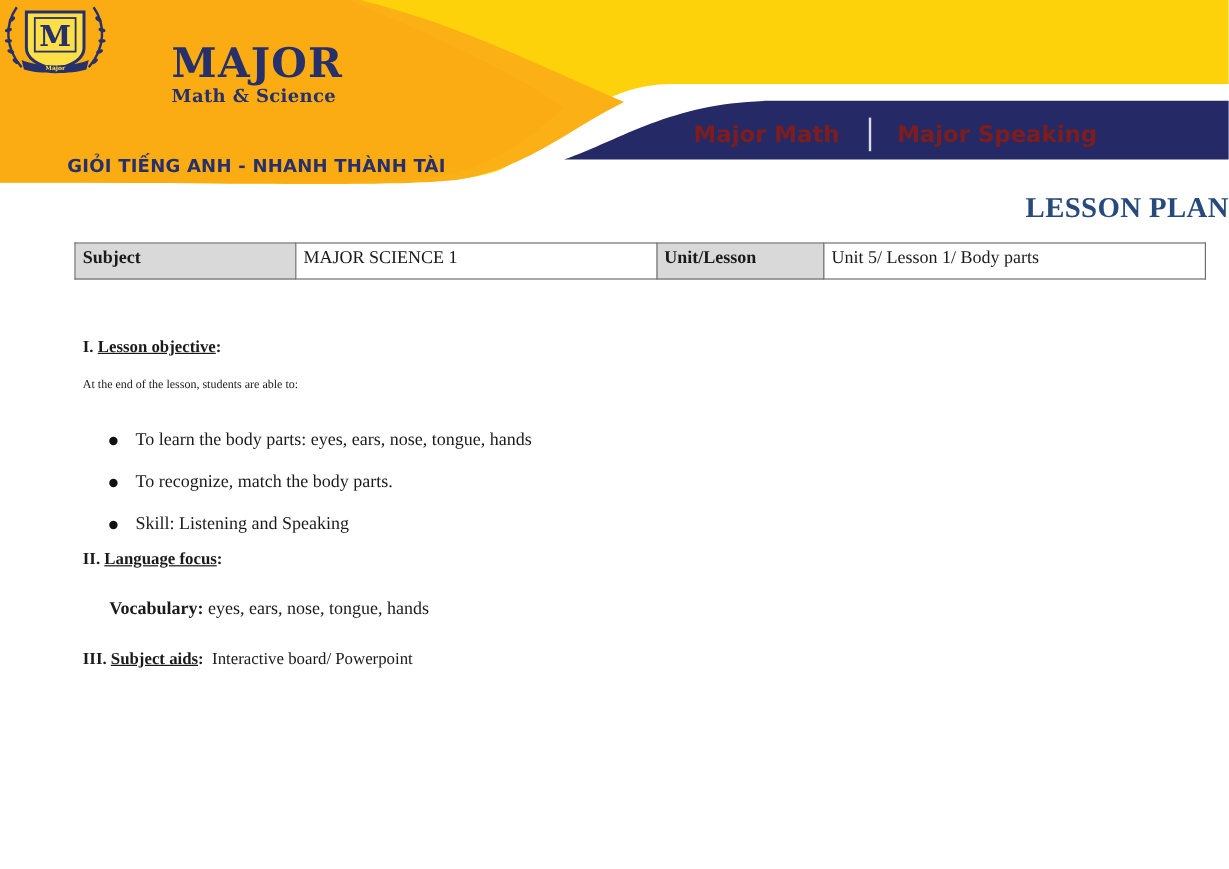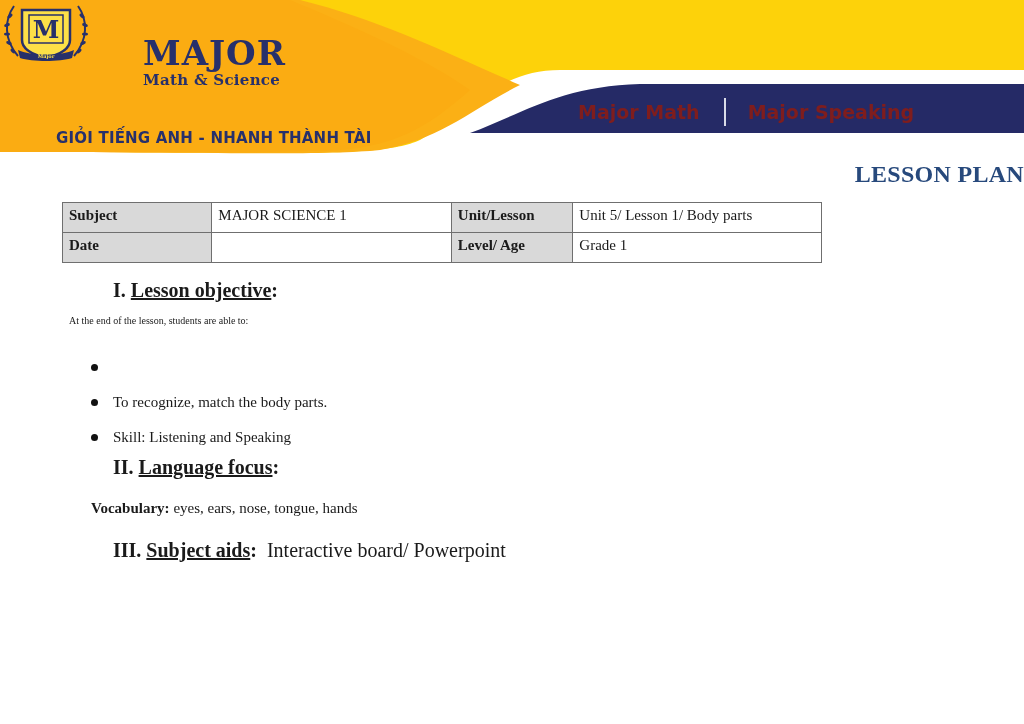--- a/index.html
+++ b/index.html
@@ -35,34 +35,34 @@
   .nav-band .sep { width: 2px; height: 28px; background: #d9dbe8; margin: 0 22px 0 24px; }
 
   
   .doc-title {
     position: absolute; left: 0; width: 1024px; top: 161px;
     text-align: right; font-family: "Liberation Serif", serif;
     font-weight: bold; font-size: 24px; color: #27497c; letter-spacing: 0.3px;
   }
 
   table.info {
-    position: absolute; left: 62px; top: 202px; width: 760px;
+    position: absolute; left: 62px; top: 202px; width: 943px;
     border-collapse: collapse; font-size: 15px;
   }
   table.info td {
     border: 1px solid #6f6f6f; height: 30px; padding: 2px 6px 0 6px;
     vertical-align: top; line-height: 20px;
   }
   table.info td.lbl { background: #d9d9d9; font-weight: bold; }
   table.info col.c1 { width: 170px; }
   table.info col.c2 { width: 278px; }
   table.info col.c3 { width: 129px; }
   table.info col.c4 { width: 294px; }
 
-  .section { position: absolute; left: 69px; font-size: 20px; line-height: 18px; margin-left: 44px; }
+  .section { position: absolute; left: 69px; font-size: 14px; line-height: 18px; }
   .section .num { font-weight: bold; }
   .section .heading { font-weight: bold; text-decoration: underline; }
   .section .colon { font-weight: bold; }
 
   .para { position: absolute; left: 69px; font-size: 10px; line-height: 18px; }
 
   ul.objectives { position: absolute; left: 91px; top: 358px; list-style: none; font-size: 15px; }
   ul.objectives li { display: flex; align-items: center; height: 18px; margin-bottom: 17px; }
   ul.objectives li .bullet {
     width: 7px; height: 7px; border-radius: 50%; background: #111; margin-right: 15px; flex: none;
@@ -134,38 +134,33 @@
       <col class="c3">
       <col class="c4">
     </colgroup>
   <tbody>
       <tr>
     <td class="lbl">Subject</td>
     <td>MAJOR SCIENCE 1</td>
     <td class="lbl">Unit/Lesson</td>
     <td>Unit 5/ Lesson 1/ Body parts</td>
   </tr>
-  <tr>
-    <td class="lbl">Date</td>
-    <td></td>
-    <td class="lbl">Level/ Age</td>
-    <td>Grade 1</td>
-  </tr>
 </tbody>
   </table>
 
 <div class="section" style="top:281px;">
   <span class="num">I.</span>
   <span class="heading">Lesson objective</span><span class="colon">:</span>
 </div>
 <div class="para" style="top:312px;">At the end of the lesson, students are able to:</div>
 
 <ul class="objectives">
   <li>
     <span class="bullet"></span>
+    <span>To learn the body parts: eyes, ears, nose, tongue, hands</span>
   </li>
   <li>
     <span class="bullet"></span>
     <span>To recognize, match the body parts.</span>
   </li>
   <li>
     <span class="bullet"></span>
     <span>Skill: Listening and Speaking</span>
   </li>
 </ul>

